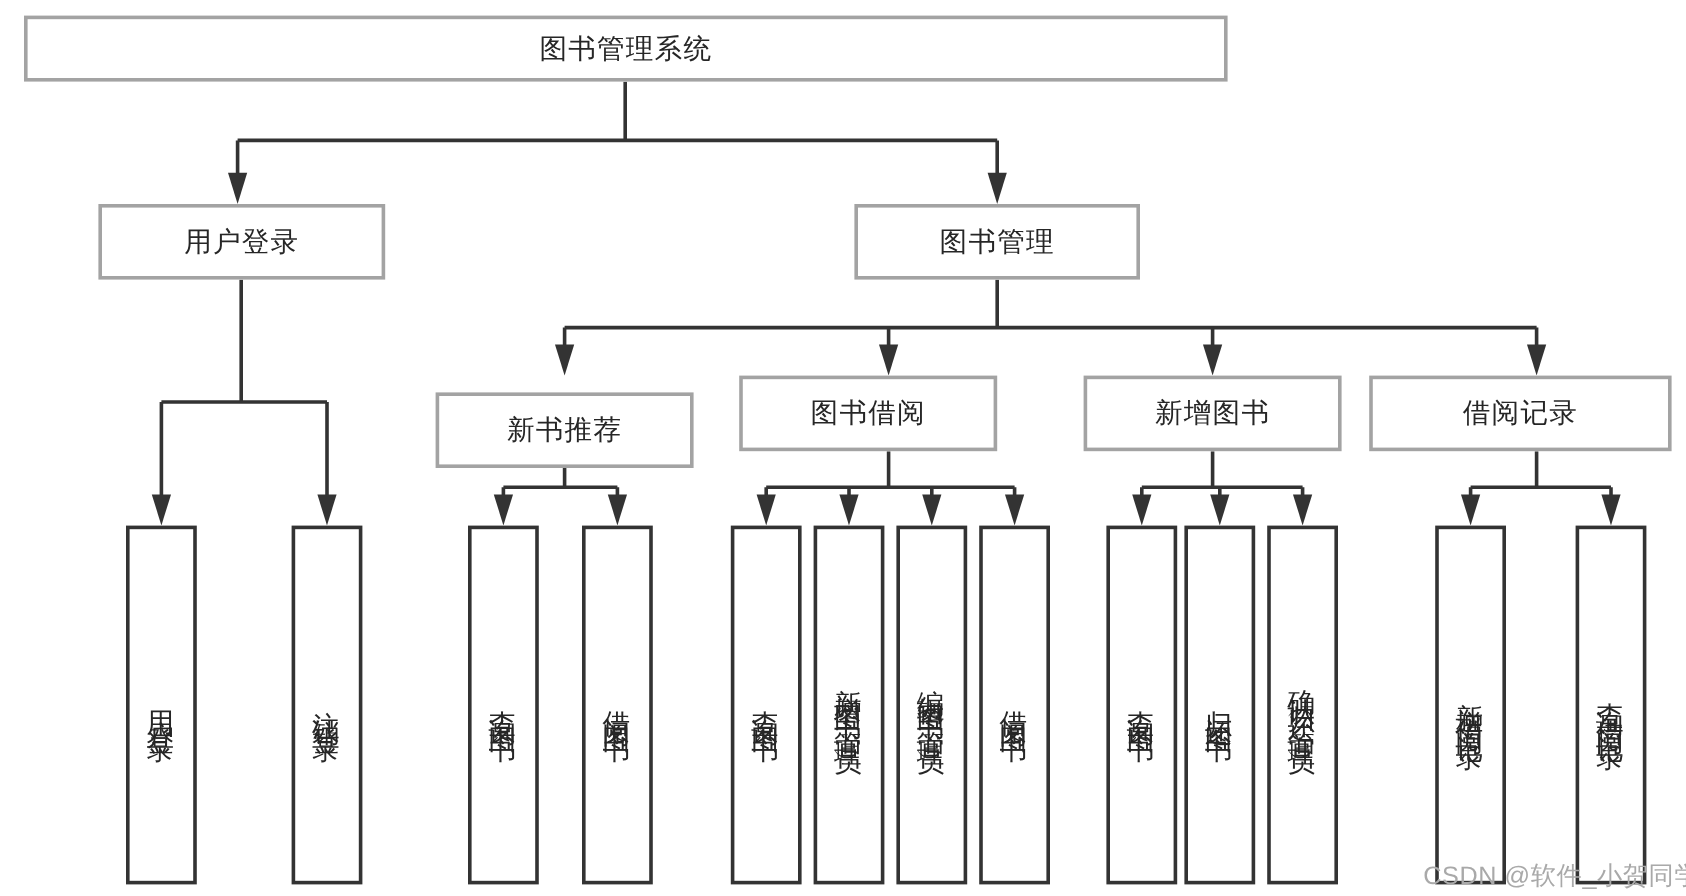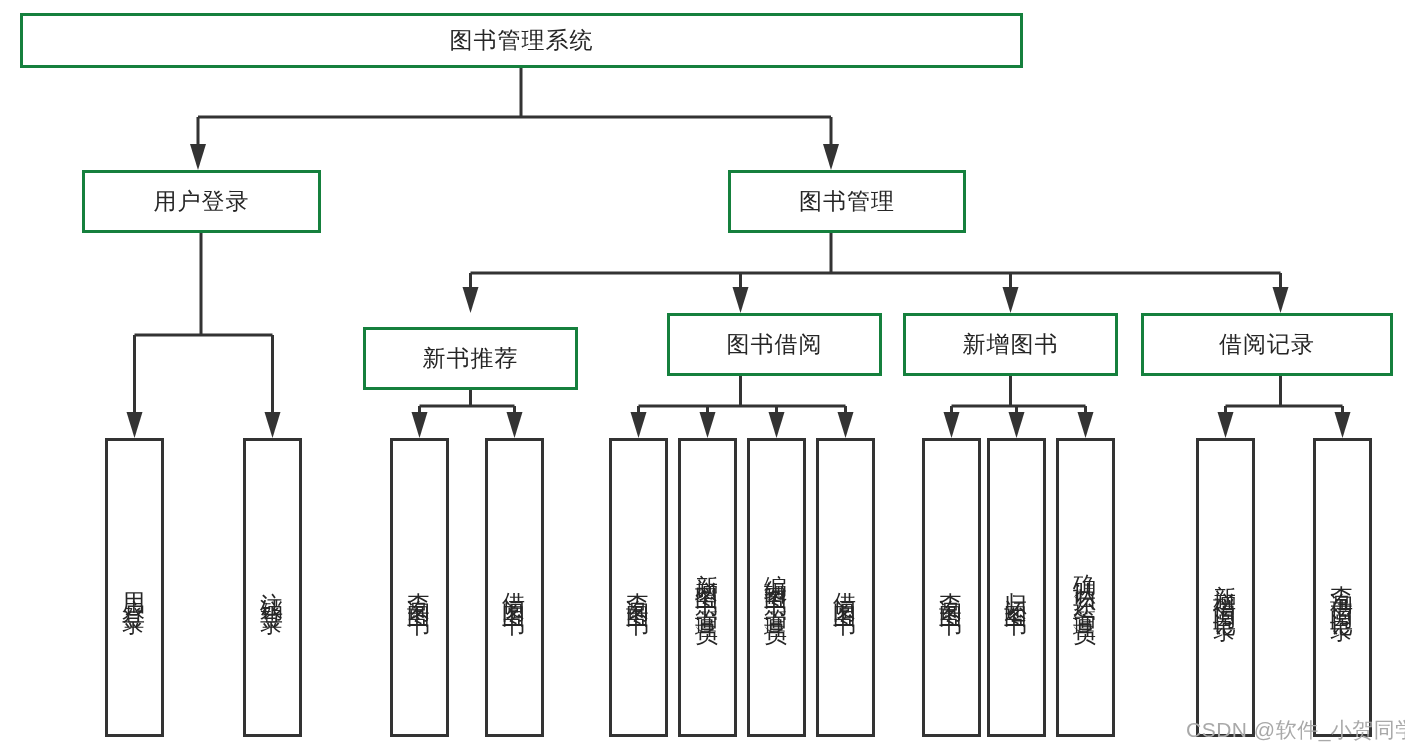--- a/index.html
+++ b/index.html
@@ -19,21 +19,21 @@
     position: absolute;
     left: 0;
     top: 0;
     width: 1405px;
     height: 747px;
     z-index: 1;
   }
   .node {
     position: absolute;
     box-sizing: border-box;
-    border: 3px solid #15803d;
+    border: 3px solid #a3a3a3;
     background: #ffffff;
     display: flex;
     align-items: center;
     justify-content: center;
     font-size: 23px;
     color: #262626;
     letter-spacing: 1px;
     z-index: 2;
     white-space: nowrap;
   }
@@ -126,24 +126,24 @@
     <g>
       <path class="wire" d="M1280.5 376 V406 M1225.5 406 H1342.5 M1225.5 406 V420 M1342.5 406 V420"></path>
       <path class="head" d="M1217.5 412 L1233.5 412 L1225.5 438 Z"></path>
       <path class="head" d="M1334.5 412 L1350.5 412 L1342.5 438 Z"></path>
     </g>
   </svg>
 
   <div class="node" style="left:20px;top:13px;width:1003px;height:55px">图书管理系统</div>
 
   <div class="node" style="left:82px;top:170px;width:239px;height:63px">用户登录</div>
-  <div class="node" style="left:728px;top:170px;width:238px;height:63px">图书管理</div>
+  <div class="node" style="left:712px;top:170px;width:238px;height:63px">图书管理</div>
 
   <div class="node" style="left:363px;top:327px;width:215px;height:63px">新书推荐</div>
-  <div class="node" style="left:667px;top:313px;width:215px;height:63px">图书借阅</div>
+  <div class="node" style="left:616px;top:313px;width:215px;height:63px">图书借阅</div>
   <div class="node" style="left:903px;top:313px;width:215px;height:63px">新增图书</div>
   <div class="node" style="left:1141px;top:313px;width:252px;height:63px">借阅记录</div>
 
   <div class="leaf" style="left:105px">用户登录</div>
   <div class="leaf" style="left:243px">注销登录</div>
 
   <div class="leaf" style="left:390px">查询图书</div>
   <div class="leaf" style="left:485px">借阅图书</div>
 
   <div class="leaf" style="left:609px">查询图书</div>

